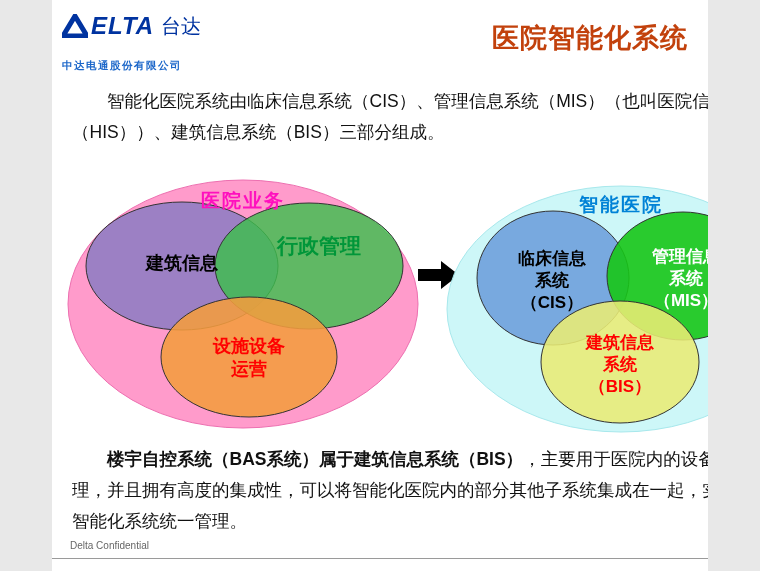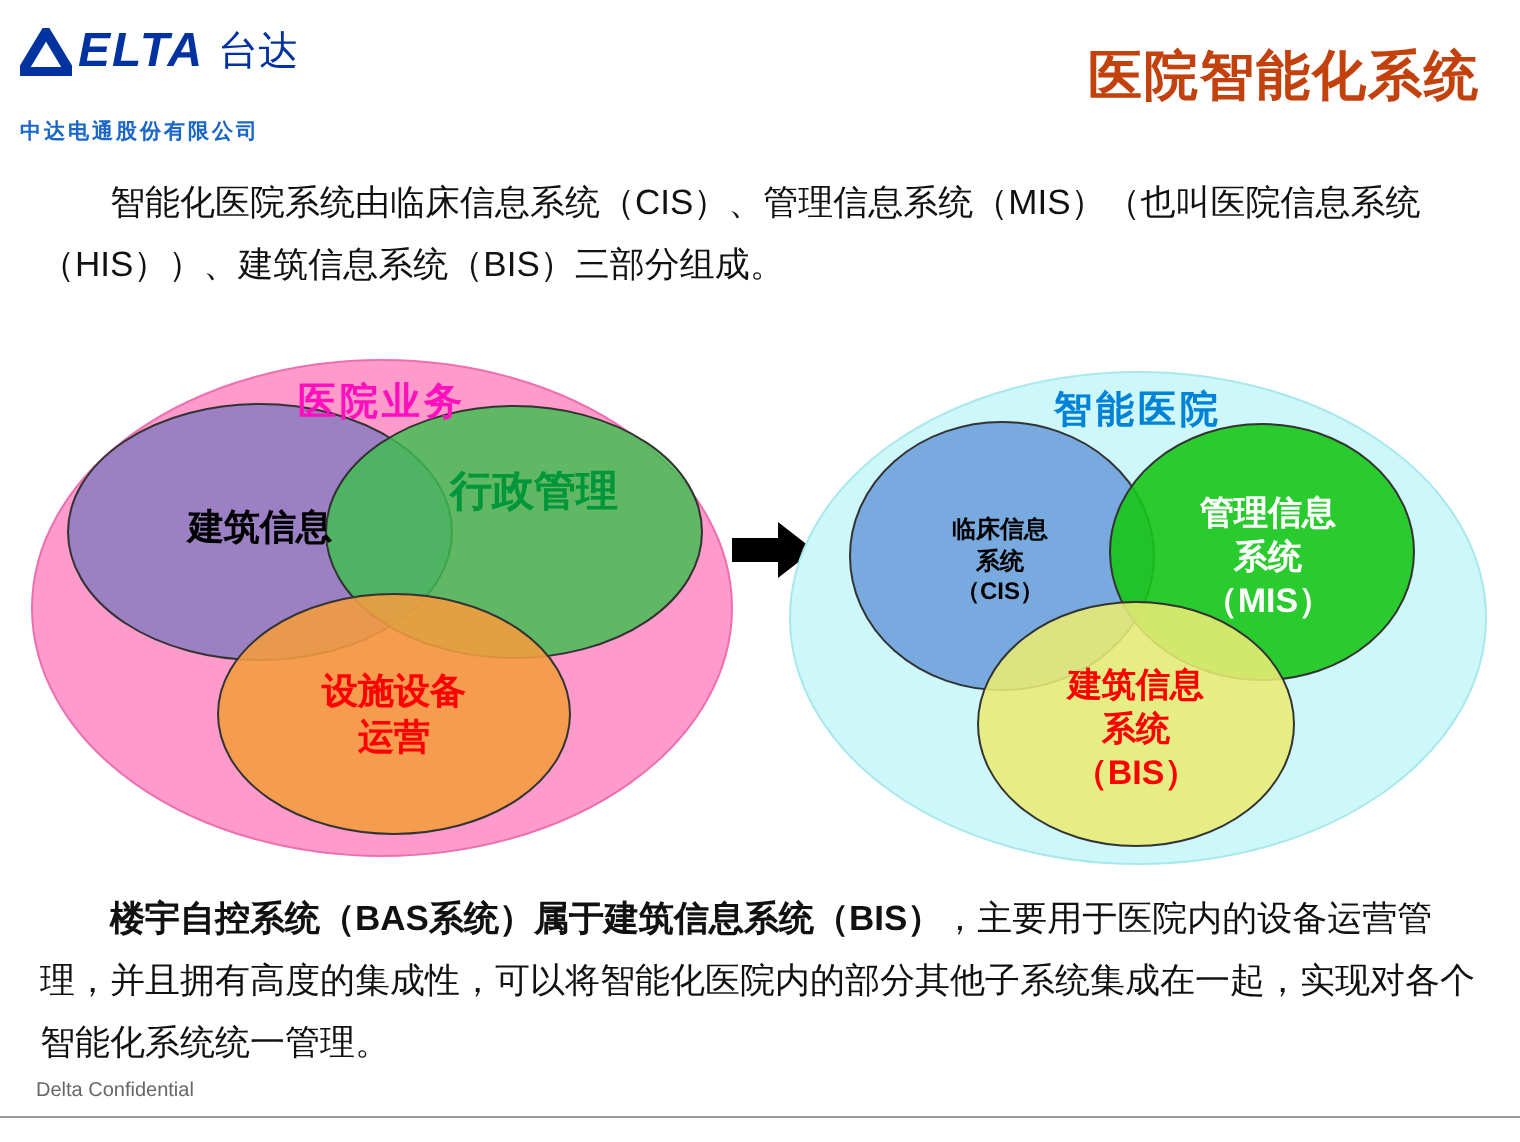--- a/index.html
+++ b/index.html
@@ -1,18 +1,18 @@
 <!DOCTYPE html>
 <html><head>
 <meta charset="utf-8">
 <style>
   * { margin:0; padding:0; box-sizing:border-box; }
   html,body { background:#e8e8e8; }
   body { font-family:"Liberation Sans","DejaVu Sans",sans-serif; }
-  .slide { position:relative; width:760px; height:571px; background:#ffffff; overflow:hidden; margin:0 auto; }
+  .slide { position:relative; width:656px; height:571px; background:#ffffff; overflow:hidden; margin:0 auto; }
 
   
   .logo { position:absolute; top:14px; left:10px; }
   .logo-row { display:flex; align-items:flex-end; gap:3px; }
   .logo-letters { color:#0033a0; font-weight:bold; font-style:italic; font-size:24px; letter-spacing:1px; line-height:24px; }
   .logo-cn { color:#0033a0; font-weight:normal; font-size:20px; line-height:24px; margin-left:4px; }
   .company { margin-top:21px; color:#1b66c9; font-size:10.5px; font-weight:bold; letter-spacing:1.5px; }
   .page-title { position:absolute; top:20px; right:20px; color:#c2410c; font-size:27px; font-weight:bold; letter-spacing:1px; }
 
   
@@ -26,21 +26,21 @@
   .venn-left  { left:14px;  top:178px; width:354px; height:252px; }
   .venn-right { left:394px; top:184px; width:350px; height:250px; }
   .venn-title { position:absolute; left:0; top:10px; width:100%; text-align:center; font-weight:bold; font-size:19px; letter-spacing:2px; }
   .venn-left  .venn-title { color:#ff10be; }
   .venn-right .venn-title { color:#0082d6; top:8px; }
 
   .lbl { position:absolute; transform:translate(-50%,-50%); font-weight:bold; white-space:pre-line; text-align:center; line-height:1.3; }
   .lbl-clinical { left:116px; top:86px; font-size:18px; color:#000; }
   .lbl-admin    { left:253px; top:68px; font-size:21px; color:#009639; }
   .lbl-facility { left:183px; top:180px; font-size:18px; color:#ff0000; }
-  .lbl-cis { left:106px; top:97px;  font-size:12px; color:#000; }
+  .lbl-cis { left:106px; top:97px;  font-size:17px; color:#000; }
   .lbl-mis { left:240px; top:95px;  font-size:17px; color:#ffffff; }
   .lbl-bis { left:174px; top:181px; font-size:17px; color:#ff0000; }
 
   .arrow { position:absolute; left:366px; top:260px; width:42px; height:30px; }
 
   
   .confidential { position:absolute; left:18px; bottom:20px; font-size:10px; color:#666; }
   .footer-line { position:absolute; left:0; bottom:12px; width:100%; border-top:1px solid #9a9a9a; }
 </style>
 </head>

